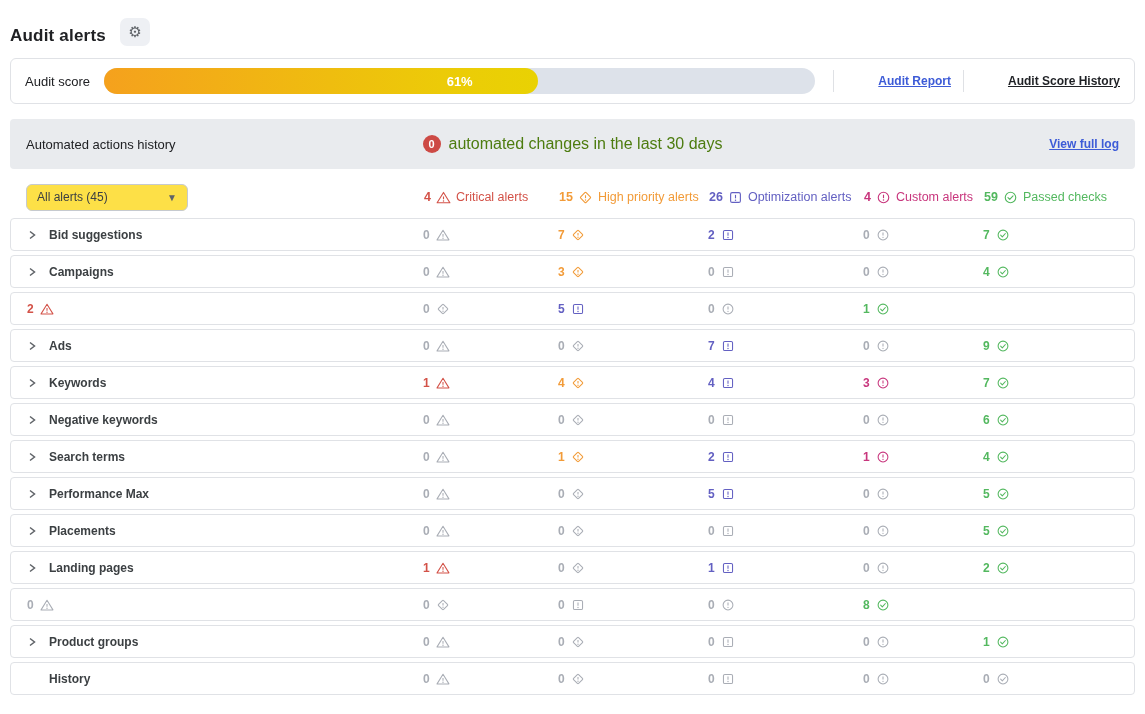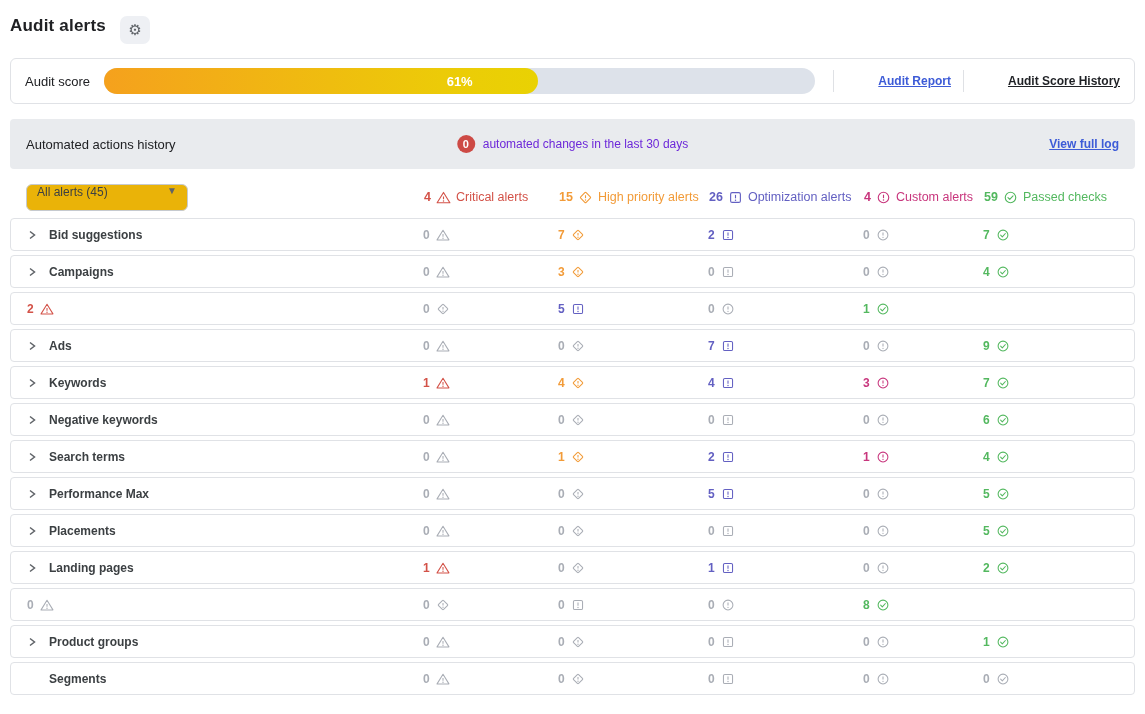--- a/index.html
+++ b/index.html
@@ -1,21 +1,21 @@
 <!DOCTYPE html>
 <html><head>
 <meta charset="utf-8">
 <style>
   * { box-sizing: border-box; margin: 0; padding: 0; }
   html,body { width: 1145px; height: 714px; background: #fff; overflow: hidden; }
   body { font-family: "Liberation Sans", sans-serif; color: #3c4043; }
   .page { padding: 0 10px; width: 1145px; }
 
   
-  .title-row { display: flex; align-items: flex-start; gap: 14px; padding-top: 16px; height: 46px; }
+  .title-row { display: flex; align-items: flex-end; gap: 14px; padding-top: 16px; height: 46px; }
   .page-title { font-size: 17px; font-weight: 700; color: #202124; letter-spacing: .2px; }
   .gear-btn { width: 30px; height: 28px; border-radius: 7px; background: #eef0f4; border: none;
               display: flex; align-items: center; justify-content: center; font-size: 15px;
               color: #5f6368; cursor: pointer; }
 
   
   .score-card { margin-top: 12px; height: 46px; border: 1px solid #e0e2e6; border-radius: 6px;
                 display: flex; align-items: center; padding: 0 14px; gap: 14px; }
   .score-label { font-size: 13px; color: #202124; white-space: nowrap; }
   .bar-wrap { flex: 1; position: relative; height: 26px; }
@@ -31,29 +31,29 @@
   .link-dark { color: #1f2125; }
 
   
   .actions-bar { margin-top: 15px; height: 50px; background: #e9ebee; border-radius: 4px;
                  position: relative; display: flex; align-items: center; padding: 0 16px; }
   .actions-label { font-size: 13px; color: #202124; }
   .actions-center { position: absolute; left: 50%; top: 50%; transform: translate(-50%,-50%);
                     display: flex; align-items: center; gap: 8px; white-space: nowrap; }
   .badge { width: 18px; height: 18px; border-radius: 50%; background: #cd4a45; color: #fff;
            font-size: 11px; font-weight: 700; display: flex; align-items: center; justify-content: center; }
-  .actions-msg { font-size: 12px; color: #6d28d9; }
+  .actions-msg { font-size: 16px; color: #4d7c0f; }
   .actions-link { margin-left: auto; }
 
   
   .grid-cols { display: grid; grid-template-columns: minmax(0,1fr) 135px 150px 155px 120px 135px; align-items: center; }
   .list-head { margin-top: 13px; height: 30px; padding: 0 16px; }
   .filter-select { width: 162px; height: 27px; border: 1px solid #c6cacf; border-radius: 6px;
-                   display: flex; align-items: flex-start; justify-content: space-between; padding: 0 10px;
-                   font-size: 12px; color: #3c4043; cursor: pointer; background: #eab308; }
+                   display: flex; align-items: center; justify-content: space-between; padding: 0 10px;
+                   font-size: 12px; color: #3c4043; cursor: pointer; background: #fde047; }
   .caret { font-size: 10px; color: #5f6368; }
   .hcell { display: flex; align-items: center; gap: 5px; font-size: 12.5px; font-weight: 500;
            white-space: nowrap; overflow: visible; }
   .hcell .num { font-weight: 700; }
   .hcell svg { flex: 0 0 auto; }
 
   
   .alerts-table { margin-top: 6px; }
   .row-card { height: 33px; border: 1px solid #e0e2e6; border-radius: 4px; margin-top: 4px;
               padding: 0 16px; cursor: pointer; background: #fff; }
@@ -727,21 +727,21 @@
           </svg>
         </div>
       </div>
       <div class="row-card grid-cols">
         <div class="row-name">
           <span class="chev hidden">
             <svg width="10" height="10" viewBox="0 0 10 10">
               <polyline points="3,1.5 7.5,5 3,8.5" fill="none" stroke="#5f6368" stroke-width="1.5"></polyline>
             </svg>
           </span>
-          <span>Segments</span>
+          <span>History</span>
         </div>
         <div class="cell" style="color: rgb(169, 173, 181);">
           <span>0</span>
           <svg width="14" height="14" viewBox="0 0 16 16">
             <path d="M8 2.6 L14.8 13.6 H1.2 Z" fill="none" stroke="currentColor" stroke-width="1.2" stroke-linejoin="round"></path>
             <line x1="8" y1="6.9" x2="8" y2="9.9" stroke="currentColor" stroke-width="1.2"></line>
             <circle cx="8" cy="11.7" r="0.8" fill="currentColor"></circle>
           </svg>
         </div>
         <div class="cell" style="color: rgb(169, 173, 181);">

